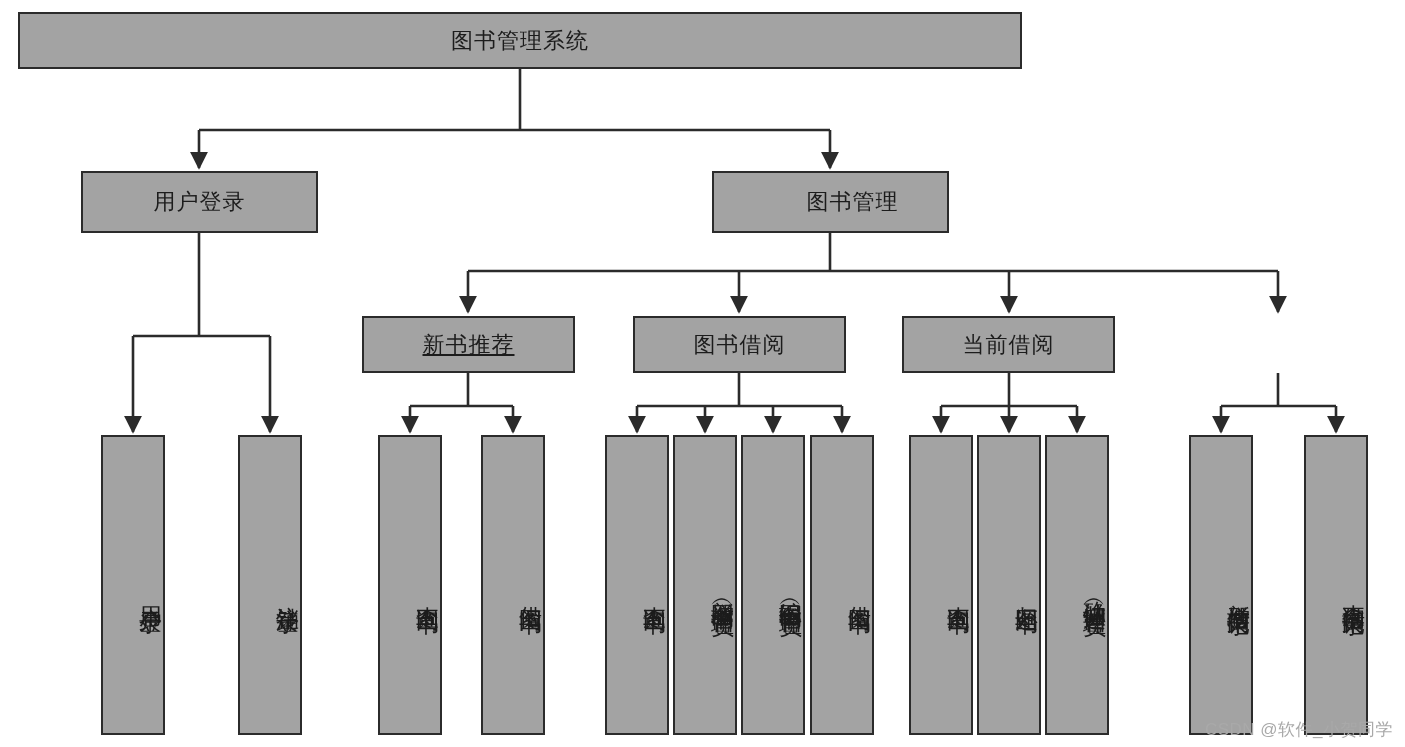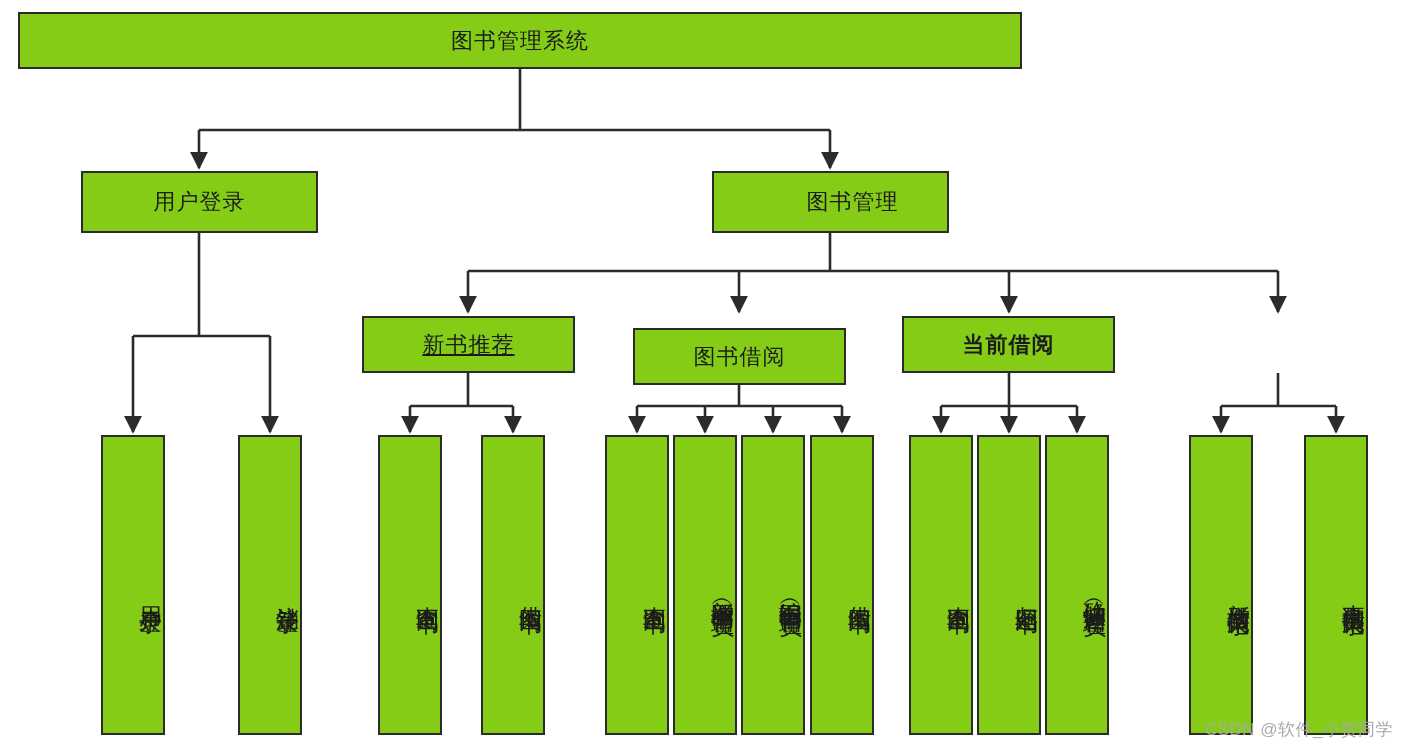--- a/index.html
+++ b/index.html
@@ -21,21 +21,21 @@
     position: absolute;
     top: 0;
     left: 0;
     width: 1405px;
     height: 747px;
   }
   .node {
     position: absolute;
     box-sizing: border-box;
     border: 2px solid #2b2b2b;
-    background: #84cc16;
+    background: #a3a3a3;
     display: flex;
     align-items: center;
     justify-content: center;
     color: #1c1c1c;
     z-index: 2;
   }
   .node.horiz {
     font-size: 22px;
     letter-spacing: 1px;
     white-space: nowrap;
@@ -123,22 +123,22 @@
 
     </g>
   </svg>
 
   <div class="node horiz" style="left:18px; top:12px; width:1004px; height:57px;">图书管理系统</div>
 
   <div class="node horiz" style="left:81px; top:171px; width:237px; height:62px;">用户登录</div>
   <div class="node horiz" style="left:712px; top:171px; width:237px; height:62px;padding-left:44px;">图书管理</div>
 
   <div class="node horiz" style="left:362px; top:316px; width:213px; height:57px;text-decoration:underline;">新书推荐</div>
-  <div class="node horiz" style="left:633px; top:316px; width:213px; height:57px;margin-top:12px;">图书借阅</div>
-  <div class="node horiz" style="left:902px; top:316px; width:213px; height:57px;font-weight:bold;">当前借阅</div>
+  <div class="node horiz" style="left:633px; top:316px; width:213px; height:57px;">图书借阅</div>
+  <div class="node horiz" style="left:902px; top:316px; width:213px; height:57px;">当前借阅</div>
 
   <div class="node vert" style="left:101px; top:435px; width:64px; height:300px;">
     <span class="vlabel">用户登录</span>
   </div>
   <div class="node vert" style="left:238px; top:435px; width:64px; height:300px;">
     <span class="vlabel">注销登录</span>
   </div>
 
   <div class="node vert" style="left:378px; top:435px; width:64px; height:300px;">
     <span class="vlabel">查询图书</span>

